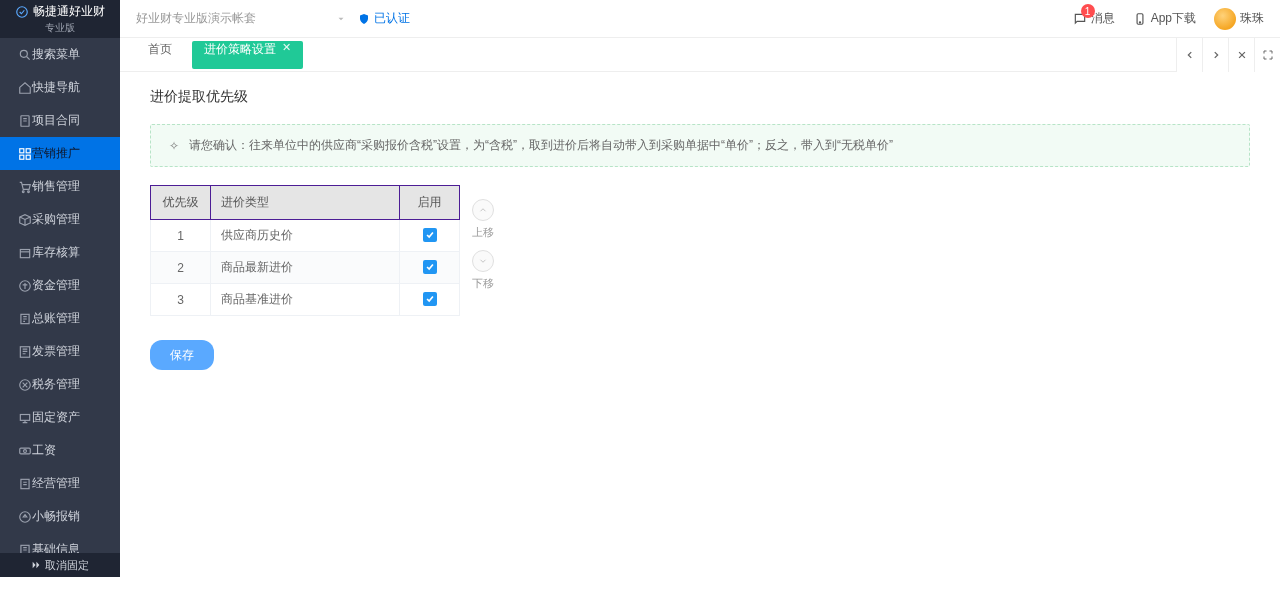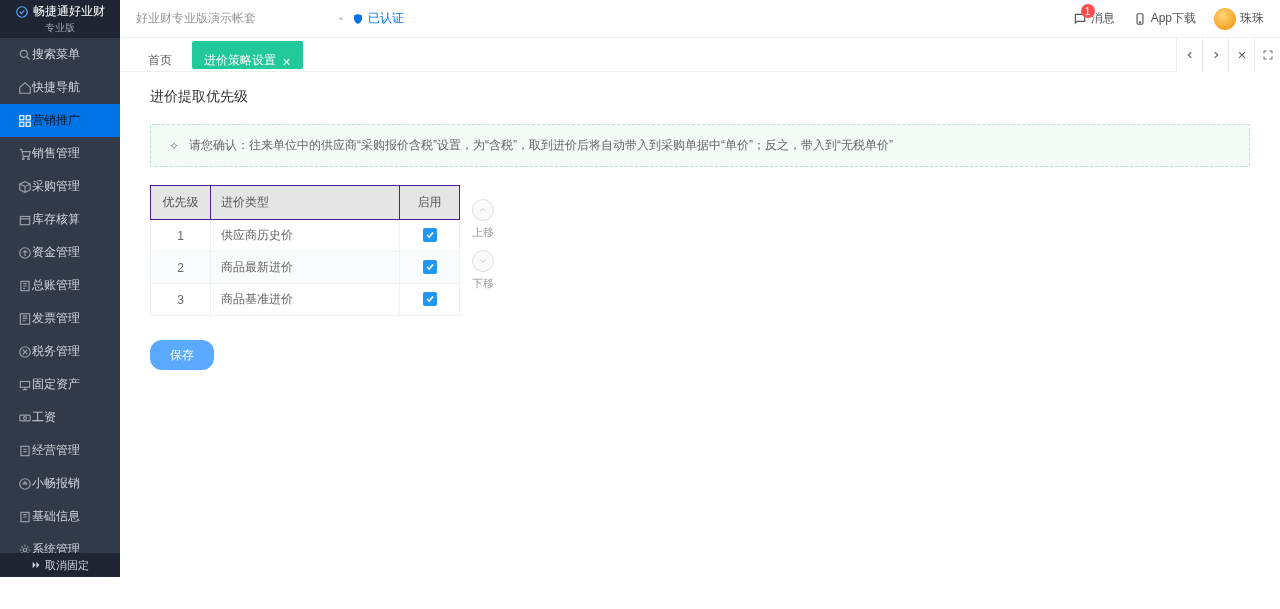--- a/index.html
+++ b/index.html
@@ -15,32 +15,32 @@
 .menu{flex:1;overflow:hidden}
 .menu-item{display:flex;align-items:center;height:33px;padding-left:18px;cursor:pointer;font-size:12px;color:#cfd3db}
 .menu-item.active{background:#0073e6;color:#0f172a}
 .menu-item.active .micon{color:#fff}
 .micon{display:inline-flex;width:14px;height:14px;align-items:center;justify-content:center;color:#9aa0ad}
 .pin-bar{height:24px;background:#1f2533;display:flex;align-items:center;justify-content:center;gap:4px;color:#cfd3db;font-size:11px;cursor:pointer}
 
 
 .main{flex:1;display:flex;flex-direction:column;height:100%;min-width:0}
 .topbar{height:38px;border-bottom:1px solid #eee;display:flex;align-items:center;padding:0 16px;justify-content:space-between}
-.topbar-left{display:flex;align-items:center;gap:6px}
+.topbar-left{display:flex;align-items:center;gap:12px}
 .account-select{display:flex;align-items:center;gap:80px;color:#999;font-size:12px;cursor:pointer}
 .verified{display:flex;align-items:center;gap:4px;color:#0073e6;font-size:12px;cursor:pointer}
 .topbar-right{display:flex;align-items:center;gap:18px}
 .tb-item{display:flex;align-items:center;gap:4px;color:#555;font-size:12px;cursor:pointer;position:relative}
 .badge{position:absolute;top:-6px;left:8px;background:#ff4d4f;color:#fff;border-radius:8px;min-width:14px;height:14px;font-size:10px;display:flex;align-items:center;justify-content:center;padding:0 3px}
 .avatar{width:22px;height:22px;border-radius:50%;background:radial-gradient(circle at 40% 35%,#ffd27a,#f5a623 70%);display:inline-block}
 
 
 .tabbar{height:34px;border-bottom:1px solid #eee;display:flex;align-items:center;justify-content:space-between;padding-left:16px}
 .tabs{display:flex;align-items:center;gap:8px;height:100%}
-.tab{display:flex;align-items:flex-end;height:28px;padding:0 12px;font-size:12px;color:#666;cursor:pointer;border-radius:2px;gap:6px}
+.tab{display:flex;align-items:flex-start;height:28px;padding:0 12px;font-size:12px;color:#666;cursor:pointer;border-radius:2px;gap:6px}
 .tab.active{background:#20c997;color:#fff}
 .tab .close{font-size:11px;color:#fff;opacity:.9}
 .tabctrl{display:flex;align-items:center;height:100%}
 .tabctrl button{width:26px;height:34px;background:#fff;border:none;border-left:1px solid #eee;cursor:pointer;color:#666;display:flex;align-items:center;justify-content:center}
 
 
 .content{flex:1;padding:16px 30px;overflow:auto;background:#fff}
 .page-title{font-size:14px;color:#333;margin-bottom:18px;font-weight:500}
 .notice{border:1px dashed #b7e4c7;background:#f2fbf5;color:#666;font-size:12px;padding:12px 18px;display:flex;align-items:center;gap:10px;border-radius:2px;margin-bottom:18px}
 .notice .spark{color:#888}
@@ -85,20 +85,29 @@
           </span>
           <span>搜索菜单</span>
         </div>
         <div class="menu-item">
           <span class="micon">
             <svg width="14" height="14" viewBox="0 0 24 24" fill="none" stroke="currentColor" stroke-width="2">
               <path d="M3 11l9-8 9 8v10H3z"></path>
             </svg>
           </span>
           <span>快捷导航</span>
+        </div>
+        <div class="menu-item">
+          <span class="micon">
+            <svg width="14" height="14" viewBox="0 0 24 24" fill="none" stroke="currentColor" stroke-width="2">
+              <rect x="5" y="3" width="14" height="18" rx="1"></rect>
+              <path d="M9 8h6M9 12h6"></path>
+            </svg>
+          </span>
+          <span>项目合同</span>
         </div>
         <div class="menu-item active">
           <span class="micon">
             <svg width="14" height="14" viewBox="0 0 24 24" fill="none" stroke="currentColor" stroke-width="2">
               <rect x="3" y="3" width="7" height="7"></rect>
               <rect x="14" y="3" width="7" height="7"></rect>
               <rect x="3" y="14" width="7" height="7"></rect>
               <rect x="14" y="14" width="7" height="7"></rect>
             </svg>
           </span>

